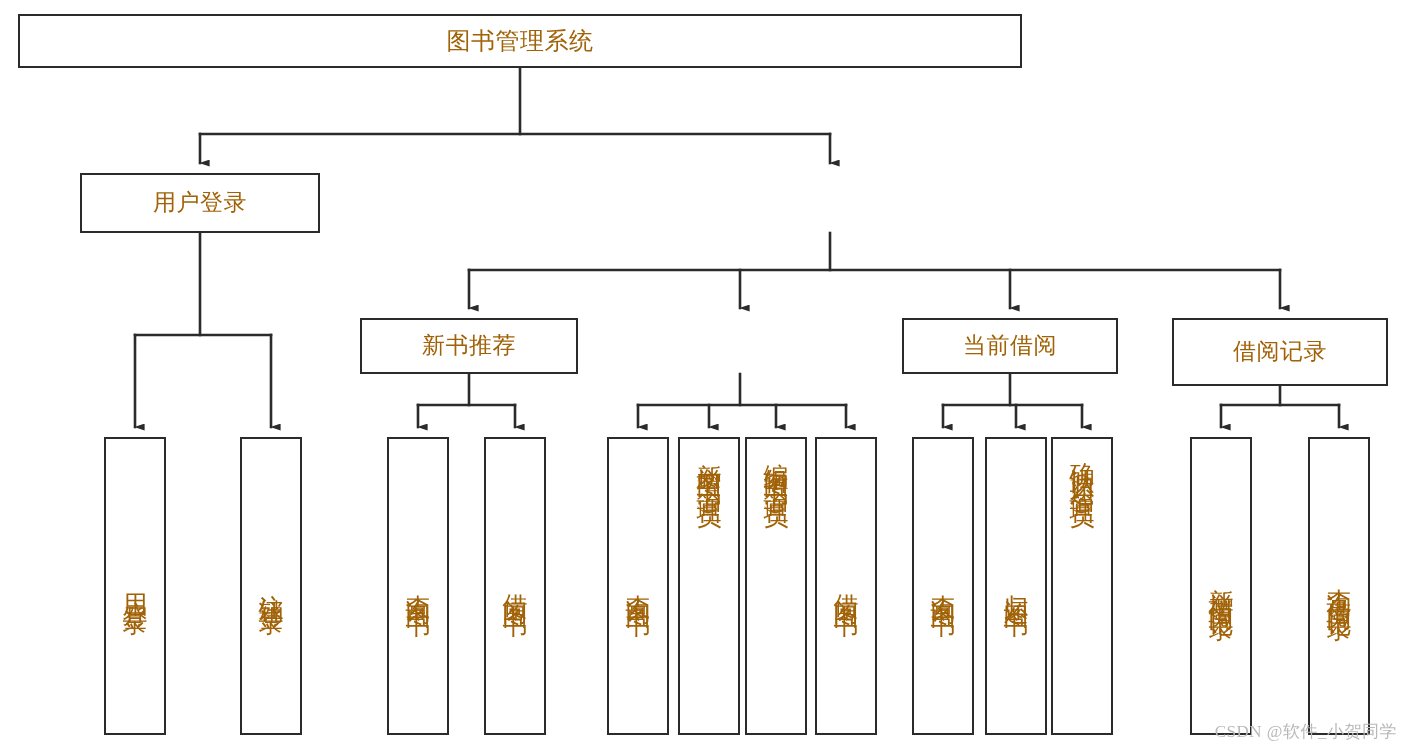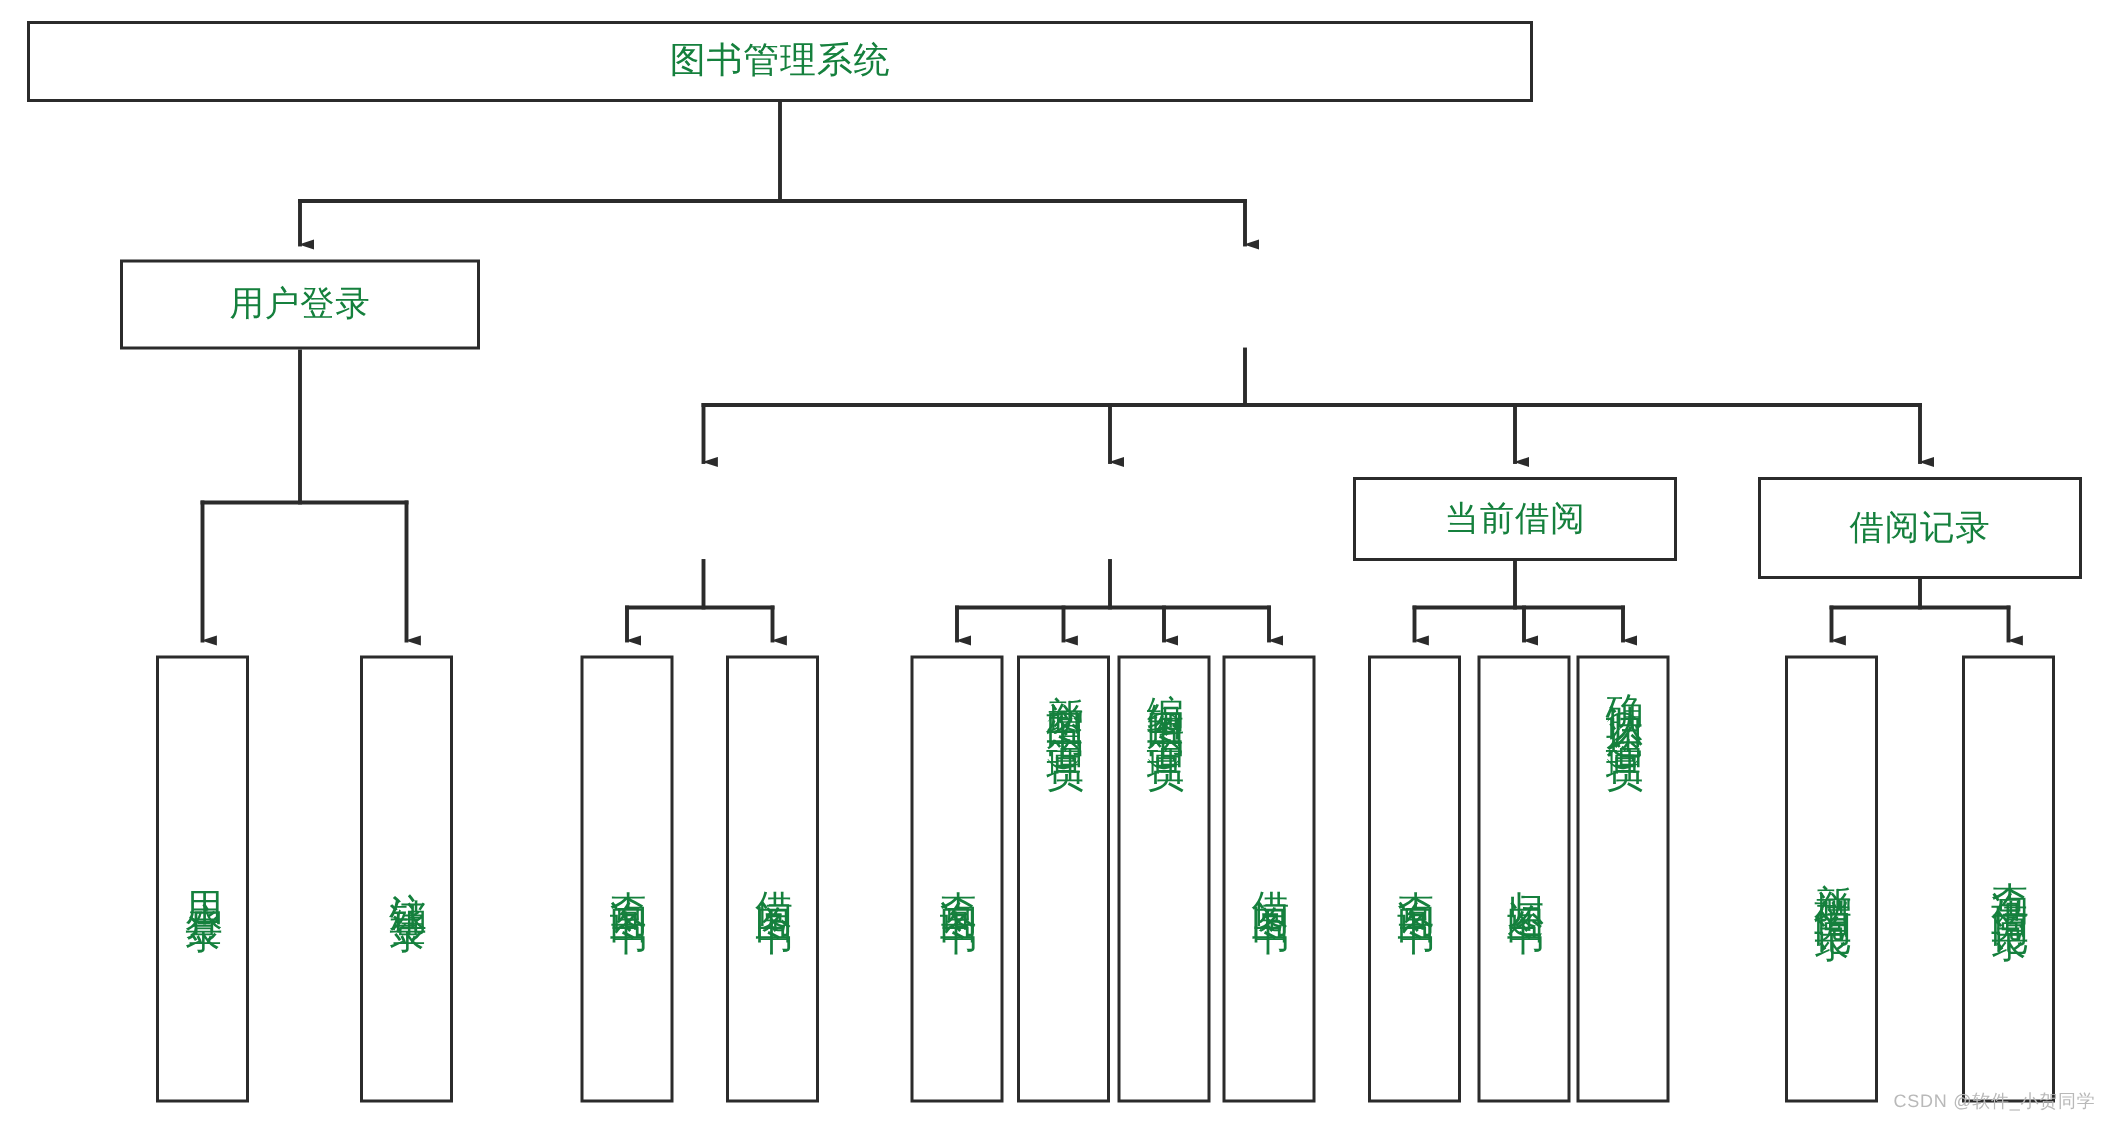--- a/index.html
+++ b/index.html
@@ -33,21 +33,21 @@
     border: 2.5px solid #2b2b2b;
     display: flex;
     align-items: center;
     justify-content: center;
     color: #1d1d1d;
   }
   .node-label {
     display: block;
     text-align: center;
     line-height: 1.18;
-    color: #15803d;
+    color: #a16207;
   }
   
   .node.horiz .node-label {
     font-size: 23px;
     letter-spacing: 0.5px;
     white-space: nowrap;
   }
   .node.root .node-label {
     font-size: 24px;
   }
@@ -66,25 +66,25 @@
     text-orientation: upright;
     font-size: 25px;
     line-height: 1.0;
     letter-spacing: 6px;
     white-space: nowrap;
   }
   #watermark {
     position: absolute;
     right: 8px;
     bottom: 4px;
-    font-size: 12px;
+    font-size: 17px;
     color: #b9b9b9;
     letter-spacing: 0.5px;
     white-space: nowrap;
-    font-family: Liberation Sans, sans-serif;
+    font-family: Liberation Serif, serif;
   }
 </style>
 </head>
 <body>
 
 <div id="diagram-root">
 
   <svg id="edge-layer" viewBox="0 0 1405 747" width="1405" height="747" xmlns="http://www.w3.org/2000/svg">
     <defs>
       <marker id="arrowhead" markerWidth="9" markerHeight="11" refX="3.4" refY="9.6" orient="auto" markerUnits="userSpaceOnUse">
@@ -136,20 +136,23 @@
   </svg>
 
   <div class="node horiz root" style="left:18px; top:14px; width:1004px; height:54px;">
     <span class="node-label">图书管理系统</span>
   </div>
 
   <div class="node horiz" style="left:80px; top:173px; width:240px; height:60px;">
     <span class="node-label">用户登录</span>
   </div>
 
+  <div class="node horiz" style="left:360px; top:318px; width:218px; height:56px;">
+    <span class="node-label">新书推荐</span>
+  </div>
   <div class="node horiz" style="left:902px; top:318px; width:216px; height:56px;justify-content:center;">
     <span class="node-label">当前借阅</span>
   </div>
   <div class="node horiz" style="left:1172px; top:318px; width:216px; height:68px;">
     <span class="node-label">借阅记录</span>
   </div>
 
   <div class="node leaf centered" style="left:104px; top:437px; width:62px; height:298px;">
     <span class="node-label">用户登录</span>
   </div>

